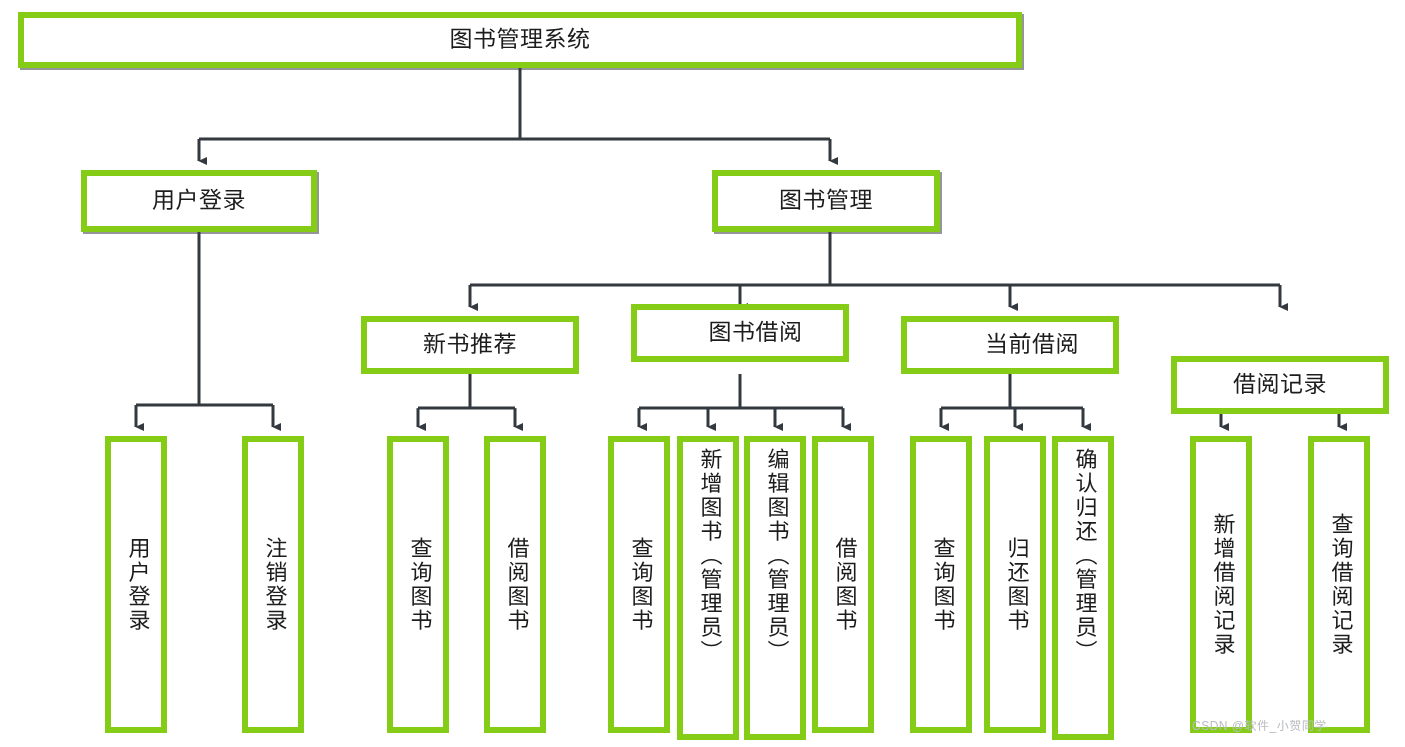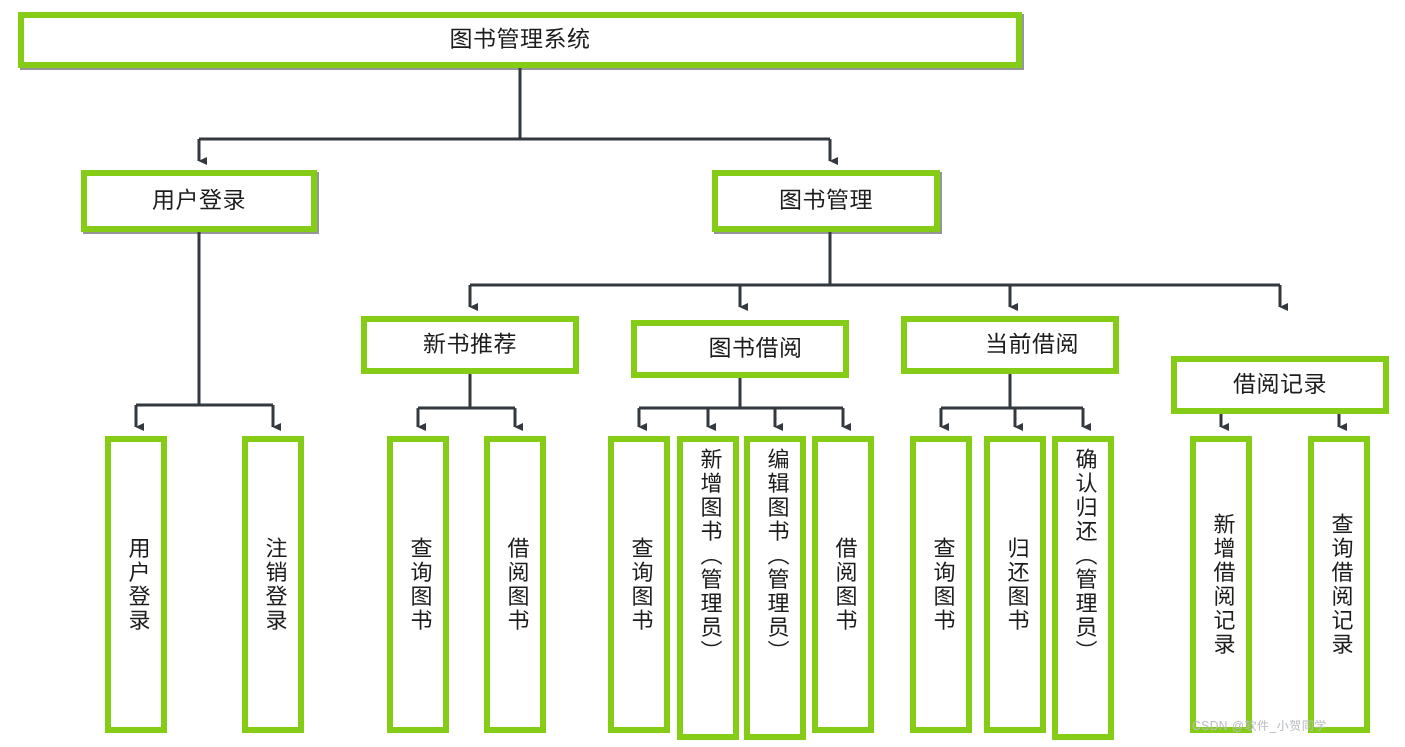--- a/index.html
+++ b/index.html
@@ -137,21 +137,21 @@
       </div>
       <div class="node shadowed" style="left: 81px; top: 170px; width: 236px; height: 62px;">
         <span class="label-h">用户登录</span>
       </div>
       <div class="node shadowed" style="left: 712px; top: 170px; width: 228px; height: 62px;">
         <span class="label-h">图书管理</span>
       </div>
       <div class="node" style="left: 361px; top: 316px; width: 218px; height: 58px;">
         <span class="label-h">新书推荐</span>
       </div>
-      <div class="node" style="left: 631px; top: 320px; width: 218px; height: 58px; padding-left: 31px;">
+      <div class="node" style="left: 631px; top: 304px; width: 218px; height: 58px; padding-left: 31px;">
         <span class="label-h">图书借阅</span>
       </div>
       <div class="node" style="left: 901px; top: 316px; width: 218px; height: 58px; padding-left: 44px;">
         <span class="label-h">当前借阅</span>
       </div>
       <div class="node" style="left: 1171px; top: 316px; width: 218px; height: 58px; margin-top: 40px;">
         <span class="label-h">借阅记录</span>
       </div>
       <div class="node leaf" style="left: 105px; top: 436px; width: 62px; height: 297px;">
         <div class="leaf-inner">

